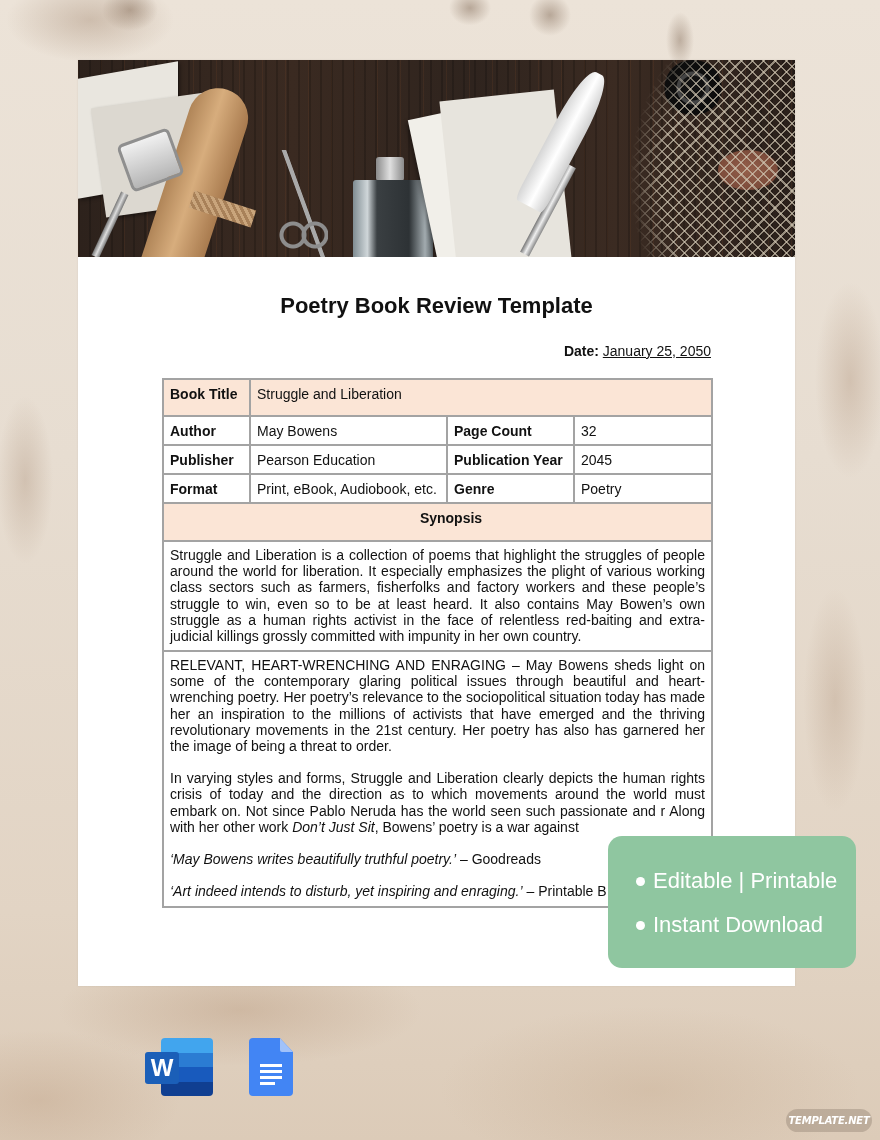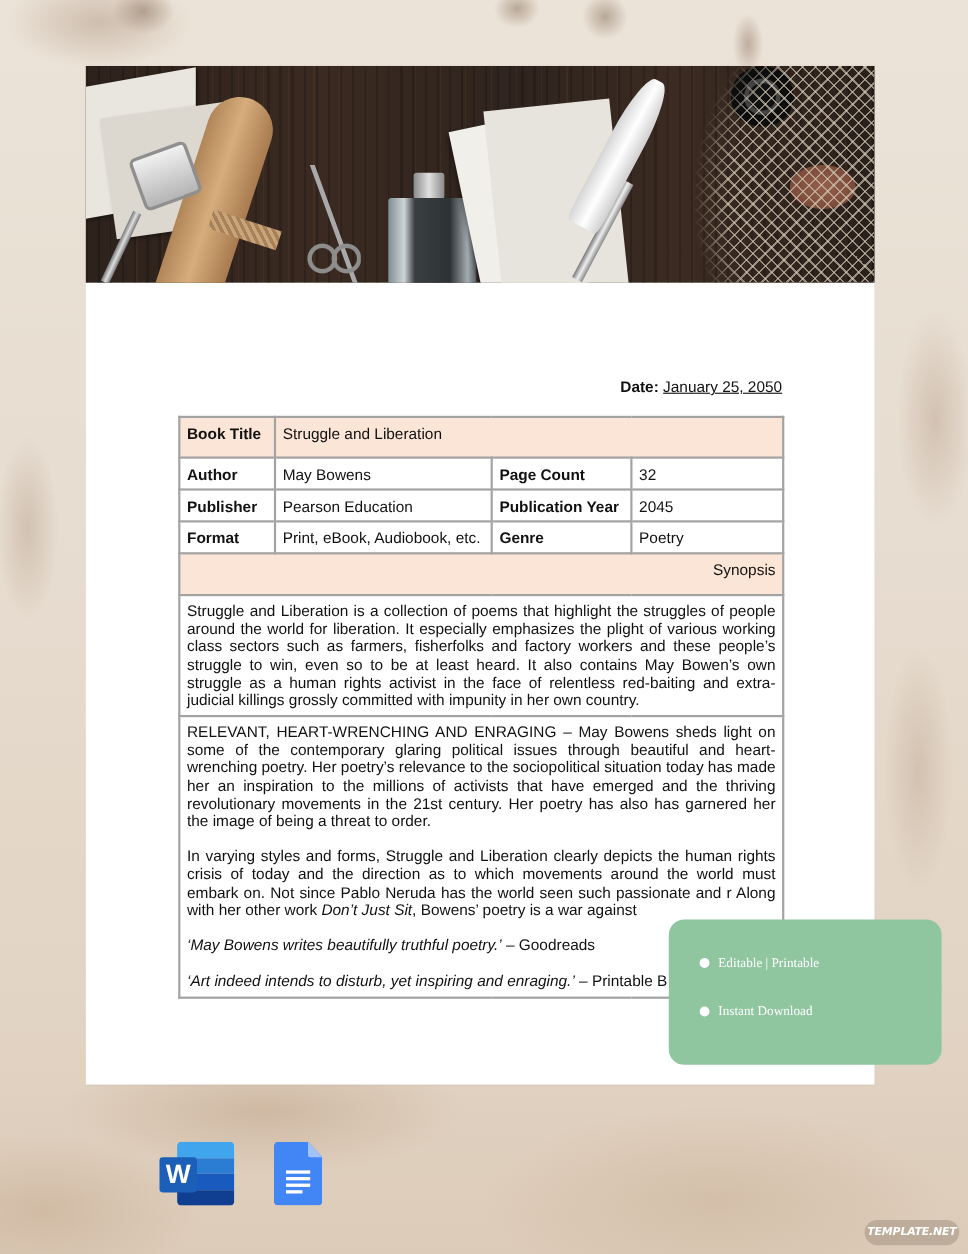--- a/index.html
+++ b/index.html
@@ -74,37 +74,37 @@
 
   
   .review-table {
     position: absolute; left: 84px; top: 318px; width: 549px;
     border-collapse: collapse; font-size: 14px; color: #111;
     table-layout: fixed;
   }
   .review-table td { border: 2px solid #a3a3a3; padding: 0 6px; vertical-align: middle; }
   .review-table .peach { background: #fbe5d6; }
   .review-table .lbl { font-weight: bold; }
-  .review-table .center { text-align: right; font-weight: normal; padding-left: 33px; }
+  .review-table .center { text-align: center; font-weight: bold; padding-left: 33px; }
   .r-title td { height: 37px; vertical-align: top; padding-top: 6px; }
   .r-info td { height: 29px; }
   .r-sec td { height: 38px; vertical-align: top; padding-top: 6px; }
   .body-cell { padding: 5px 6px 5px 6px !important; vertical-align: top !important;
                text-align: justify; line-height: 16.2px; }
   .body-cell p { margin: 0; }
   .body-cell p + p { margin-top: 16px; }
   .body-cell .ital { font-style: italic; }
   .review-body { height: 256px; }
   .syn-body { height: 110px; }
 
   
   .feature-badge {
     position: absolute; left: 608px; top: 836px; width: 248px; height: 132px;
     background: #8fc6a0; border-radius: 14px; color: #ffffff;
-    font-family: Liberation Serif, serif; font-size: 12px;
+    font-family: Liberation Sans, sans-serif; font-size: 22px;
   }
   .feature-item { position: absolute; left: 28px; display: flex; align-items: center; gap: 8px; }
   .feature-item .dot { width: 9px; height: 9px; border-radius: 50%; background: #fff; }
   .f1 { top: 32px; } .f2 { top: 76px; }
 
   
   .app-icons { position: absolute; left: 145px; top: 1038px; display: flex; gap: 36px; }
   .word-icon { position: relative; width: 68px; height: 58px; }
   .word-icon .pages { position: absolute; left: 16px; top: 0; width: 52px; height: 58px; border-radius: 4px; overflow: hidden; }
   .word-icon .pages div { height: 14.5px; }
@@ -141,20 +141,21 @@
       <div class="flask"></div>
     <div class="paper1"></div>
       <div class="paper2"></div>
     <div class="pen"></div>
       <div class="quill"></div>
     <div class="inkwell"></div>
     <div class="shell"></div>
       <div class="net"></div>
   </div>
 
+  <div class="doc-title">Poetry Book Review Template</div>
 
   <div class="date-line">
     <b>Date:</b>
     <span class="date-val">January 25, 2050</span>
   </div>
 
   <table class="review-table">
     <colgroup>
       <col style="width:87px">
         <col style="width:197px">

